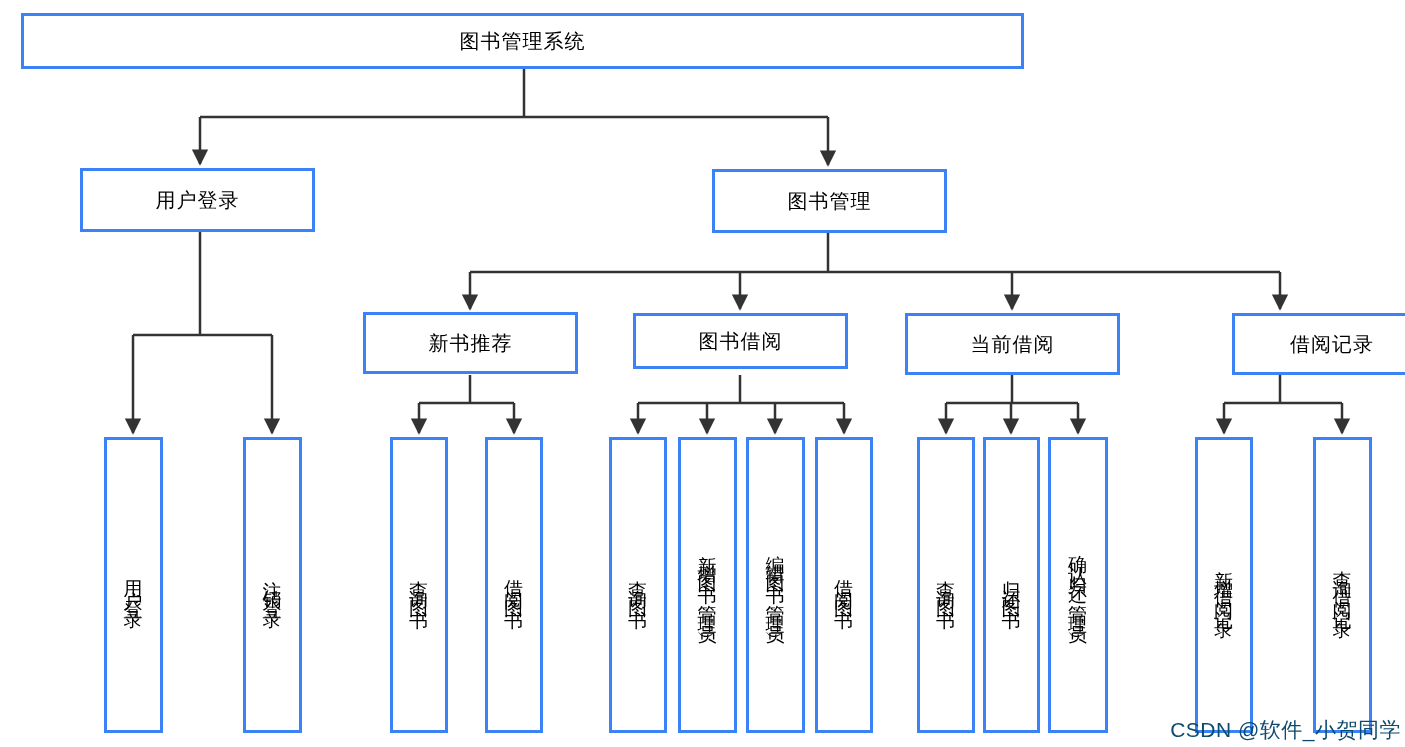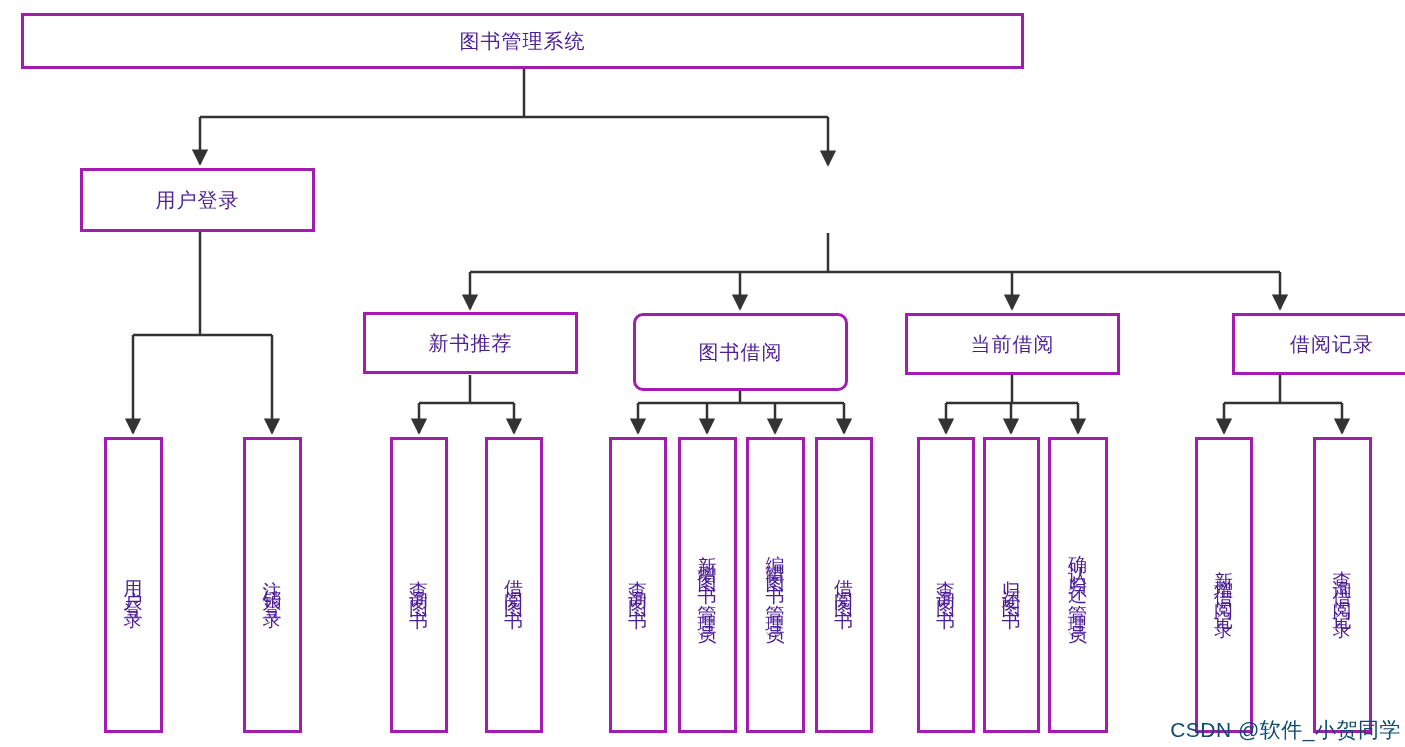--- a/index.html
+++ b/index.html
@@ -7,26 +7,26 @@
   .canvas {
     position:relative;
     width:1405px; height:747px;
     background:#ffffff;
     overflow:hidden;
   }
   .connectors { position:absolute; left:0; top:0; width:1405px; height:747px; }
   .box {
     position:absolute;
     background:#ffffff;
-    border:3px solid #a21caf;
+    border:3px solid #3b82f6;
     box-sizing:border-box;
     display:flex;
     align-items:center;
     justify-content:center;
-    color:#4c1d95;
+    color:#000000;
   }
   .h-label { font-size:20px; letter-spacing:1px; white-space:nowrap; }
   .v-label {
     writing-mode:vertical-rl;
     text-orientation:mixed;
     font-size:19px;
     line-height:1;
     letter-spacing:10px;
     white-space:nowrap;
   }
@@ -36,21 +36,21 @@
     font-size:21px;
     color:#0c4a6e;
     letter-spacing:0.5px;
     white-space:nowrap;
   }
   
   #root-box   { left:21px;  top:13px;  width:1003px; height:56px; }
   #l2-user    { left:80px;  top:168px; width:235px;  height:64px; }
   #l2-book    { left:712px; top:169px; width:235px;  height:64px; }
   #l3-newrec  { left:363px; top:312px; width:215px;  height:62px; }
-  #l3-borrow  { left:633px; top:313px; width:215px;  height:78px;border-radius:10px; }
+  #l3-borrow  { left:633px; top:313px; width:215px;  height:56px; }
   #l3-current { left:905px; top:313px; width:215px;  height:62px; }
   #l3-record  { left:1232px;top:313px; width:200px;  height:62px; }
   .leaf { top:437px; height:296px; width:58px; }
   #g1-a { left:104px;  width:59px; }
   #g1-b { left:243px;  width:59px; }
   #g2-a { left:390px; }
   #g2-b { left:485px; }
   #g3-a { left:609px; }
   #g3-b { left:678px; width:59px; }
   #g3-c { left:746px; width:59px; }
@@ -116,20 +116,23 @@
     </g>
   </svg>
 
   <div class="box" id="root-box">
     <span class="h-label">图书管理系统</span>
   </div>
 
   <div class="box" id="l2-user">
     <span class="h-label">用户登录</span>
   </div>
+  <div class="box" id="l2-book">
+    <span class="h-label">图书管理</span>
+  </div>
 
   <div class="box" id="l3-newrec">
     <span class="h-label">新书推荐</span>
   </div>
   <div class="box" id="l3-borrow">
     <span class="h-label">图书借阅</span>
   </div>
   <div class="box" id="l3-current">
     <span class="h-label">当前借阅</span>
   </div>

